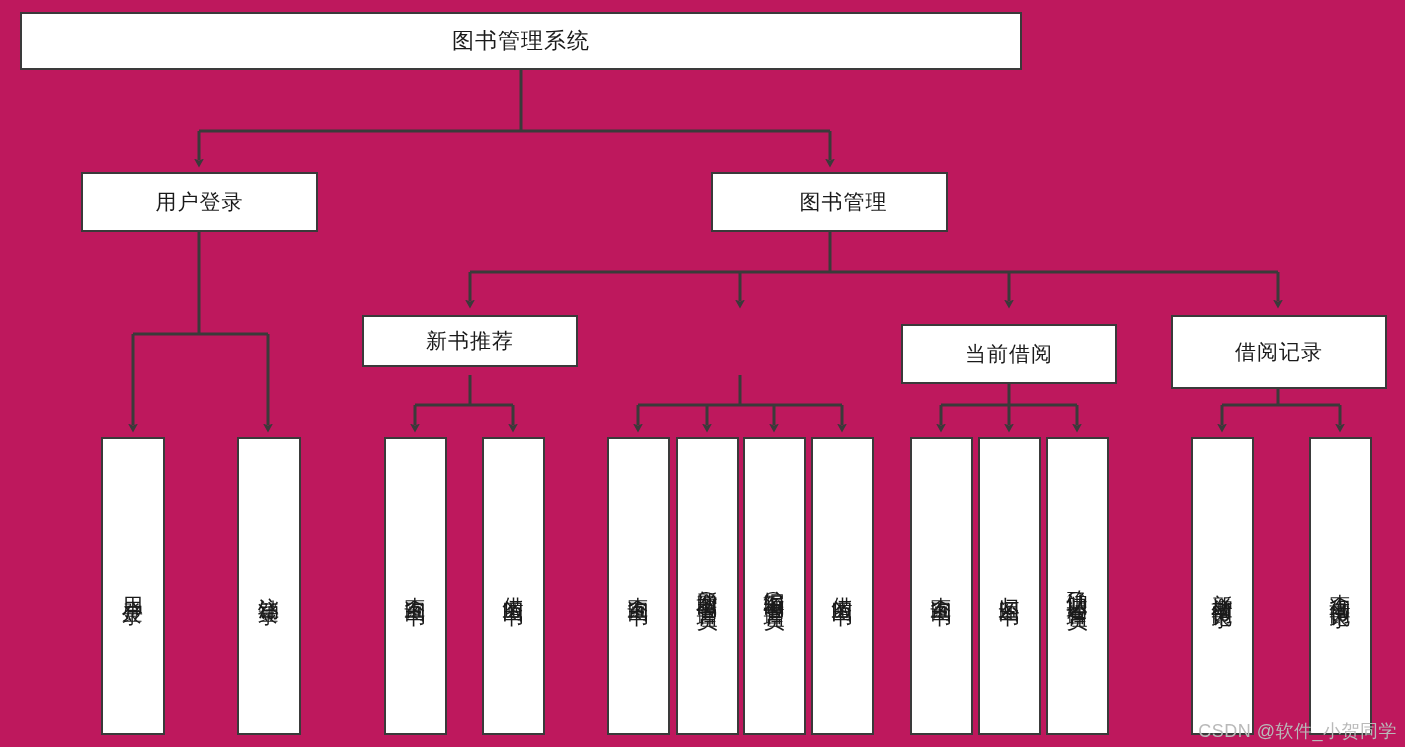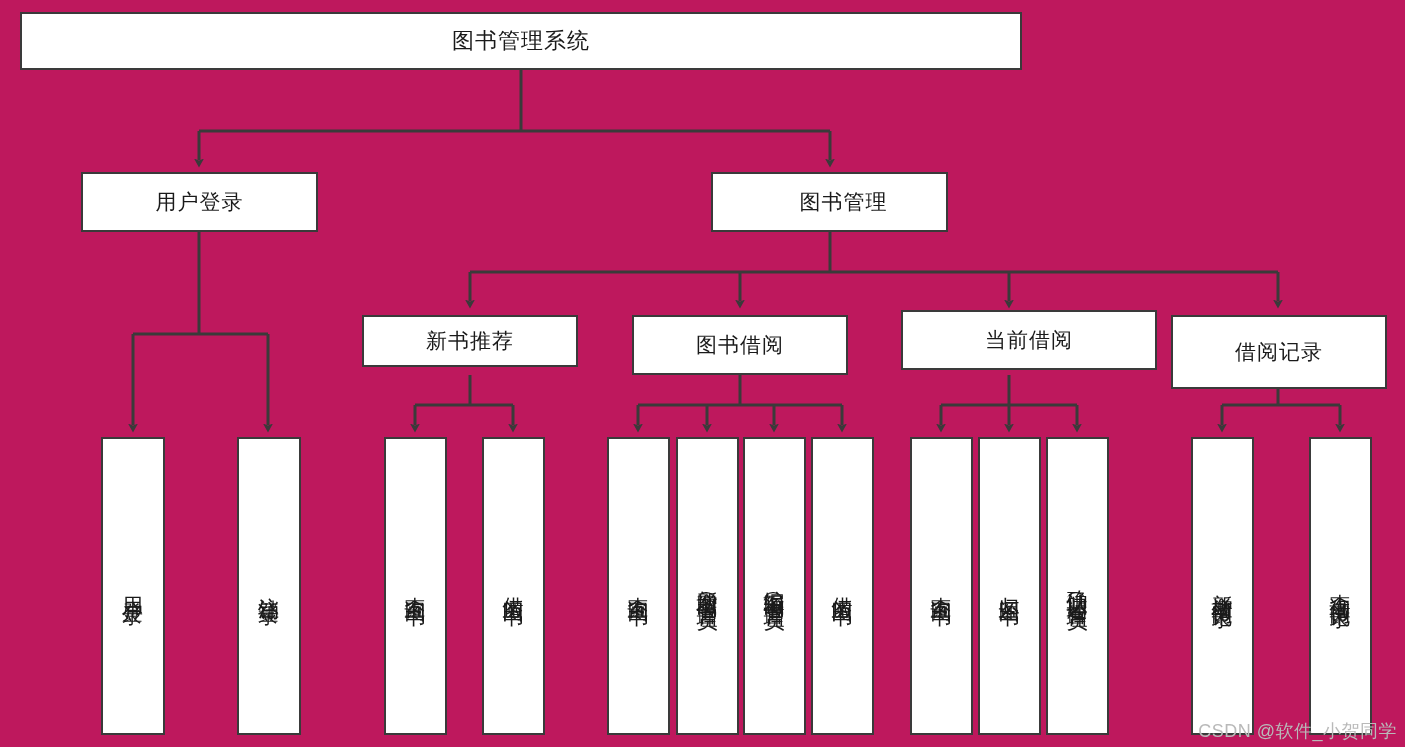--- a/index.html
+++ b/index.html
@@ -146,25 +146,22 @@
   </div>
 
   <div class="node horiz" style="left:711px; top:172px; width:237px; height:60px;padding-left:28px;">
     <span class="node-label">图书管理</span>
   </div>
 
   <div class="node horiz" style="left:362px; top:315px; width:216px; height:52px;">
     <span class="node-label">新书推荐</span>
   </div>
 
-  <div class="node horiz" style="left:632px; top:315px; width:216px; height:60px;">
-    <span class="node-label">图书借阅</span>
-  </div>
-
-  <div class="node horiz" style="left:901px; top:310px; width:256px; height:60px;">
+
+  <div class="node horiz" style="left:901px; top:324px; width:216px; height:60px;">
     <span class="node-label">当前借阅</span>
   </div>
 
   <div class="node horiz" style="left:1171px; top:315px; width:216px; height:74px;">
     <span class="node-label">借阅记录</span>
   </div>
 
   <div class="node vert" style="left:101px; top:437px; width:64px; height:298px;">
     <span class="node-label">用户登录</span>
   </div>

